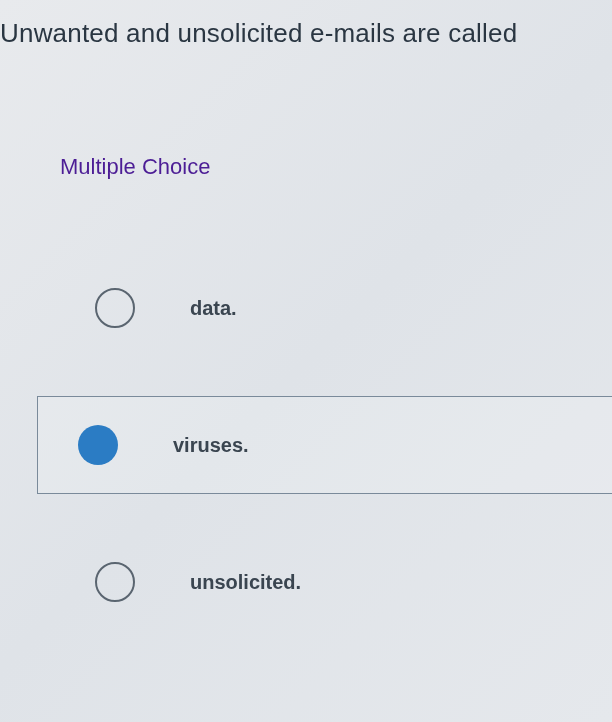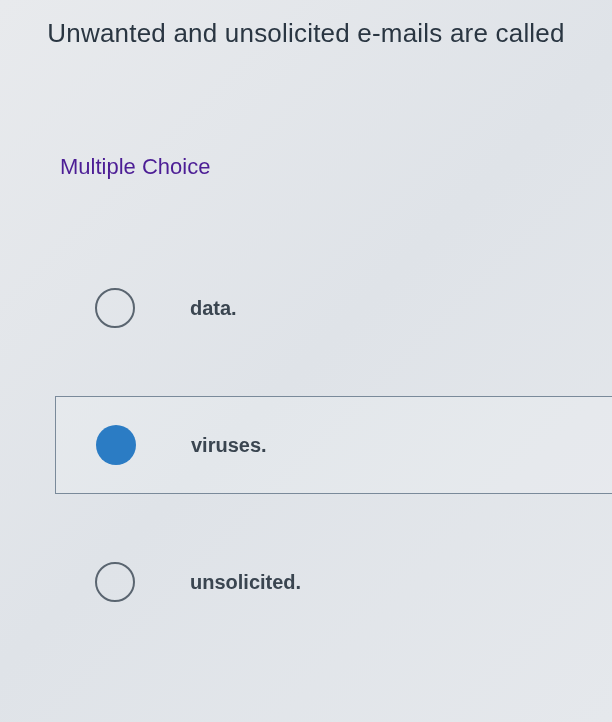--- a/index.html
+++ b/index.html
@@ -14,41 +14,40 @@
       font-family: -apple-system, BlinkMacSystemFont, 'Segoe UI', Arial, sans-serif;
       overflow: hidden;
       position: relative;
     }
     .question-text {
       font-size: 26px;
       color: #2a3642;
       padding: 18px 0 0 0;
       font-weight: 400;
       letter-spacing: 0.2px;
-      text-align: center;
     }
     .section-label {
       font-size: 22px;
       color: #4c1d95;
       padding: 105px 0 0 60px;
       font-weight: 400;
     }
     .options {
       margin-top: 80px;
     }
     .option {
       display: flex;
       align-items: center;
       padding: 28px 0 28px 95px;
       position: relative;
     }
     .option.selected {
       border: 1px solid #7a8a9a;
       border-right: none;
-      margin-left: 55px;
+      margin-left: 37px;
       padding-left: 40px;
       background: rgba(255,255,255,0.15);
       margin-top: 40px;
       margin-bottom: 40px;
     }
     .radio {
       width: 40px;
       height: 40px;
       border: 2px solid #5a6570;
       border-radius: 50%;

